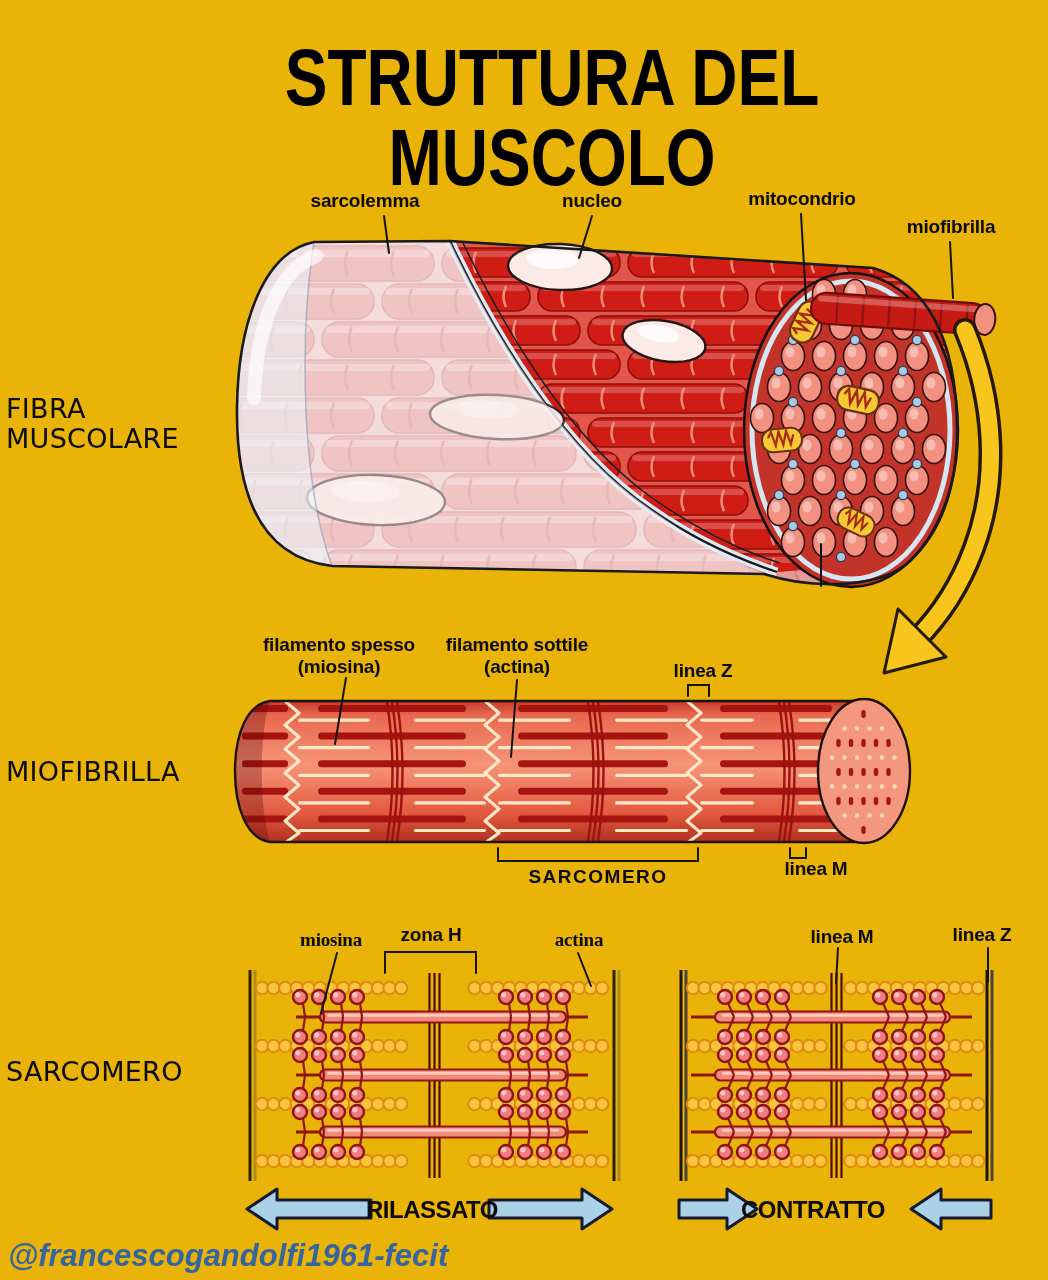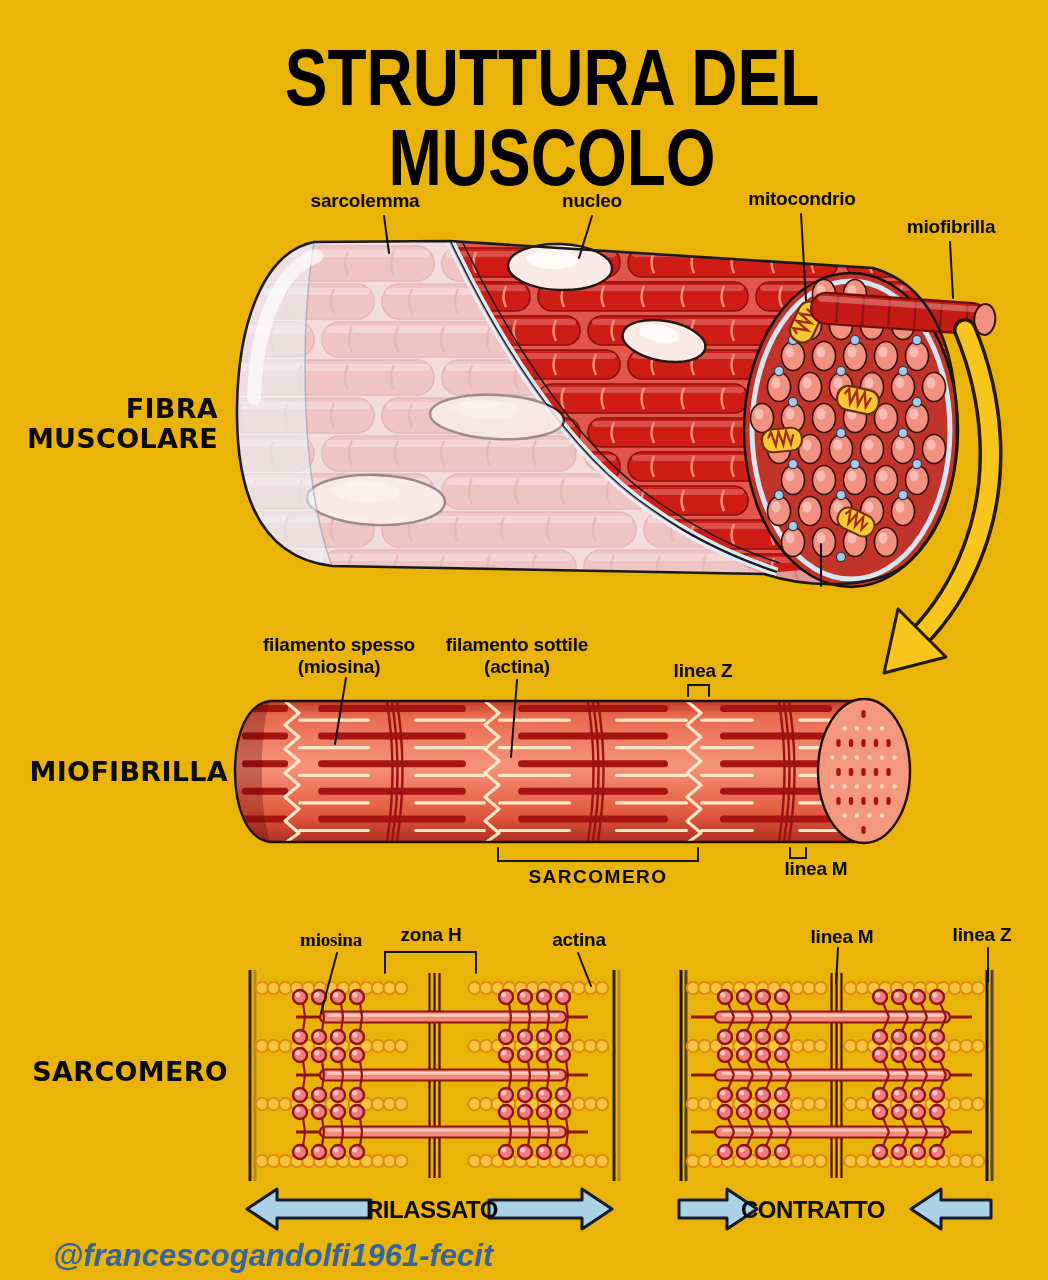--- a/index.html
+++ b/index.html
@@ -3,26 +3,26 @@
 <meta charset="utf-8">
 <style>
   html,body{margin:0;padding:0;background:#ffffff;}
   .page{position:relative;width:1048px;height:1280px;background:#eab308;overflow:hidden;
         font-family:"Liberation Sans",sans-serif;padding-left:12px;}
   .lbl{position:absolute;text-align:center;font-weight:bold;color:#0b0b0b;
        font-size:19px;line-height:1.18;white-space:nowrap;letter-spacing:-0.2px;}
   .title{position:absolute;left:56px;top:38px;width:992px;text-align:center;
          font-weight:bold;font-size:80px;color:#000;letter-spacing:0px;
          transform:scaleX(0.8);line-height:1;}
-  .sec{position:absolute;text-align:right;font-family:"DejaVu Sans","Liberation Sans",sans-serif;
-       font-weight:bold;font-size:27px;color:#0b0b0b;line-height:1.12;letter-spacing:0.3px;}
+  .sec{position:absolute;text-align:left;font-family:"DejaVu Sans","Liberation Sans",sans-serif;
+       font-weight:normal;font-size:27px;color:#0b0b0b;line-height:1.12;letter-spacing:0.3px;}
   .bracketlbl{font-size:19px;letter-spacing:1.5px;}
   .statelbl{font-size:24px;letter-spacing:-0.5px;text-align:center;}
   .attrib{position:absolute;left:8px;top:1238px;width:560px;text-align:left;
-          font-weight:bold;font-style:italic;font-size:31px;color:#3565a0;letter-spacing:0px;margin-left:45px;}
+          font-weight:bold;font-style:italic;font-size:31px;color:#3565a0;letter-spacing:0px;}
   svg{position:absolute;left:0;top:0;}
 </style>
 </head>
 <body>
 
 <div class="page">
 
   <svg id="art" width="1048" height="1280" viewBox="0 0 1048 1280">
     <g id="g-fibra">
         <path d="M 314 242 C 264 252 238 322 237 408 C 236 498 262 558 332 566 L 764 574 C 814 590 882 588 910 561 C 944 529 957 481 957 430 C 957 333 923 282 873 268 L 450 241 Z" fill="#eecac6"></path>
@@ -1381,20 +1381,20 @@
     <span style="display:block">filamento spesso</span>
     <span style="display:block">(miosina)</span>
   </div>
   <div class="lbl" style="left:650px;top:660px;width:106px;">linea Z</div>
   <div class="lbl bracketlbl" style="left:496px;top:866px;width:204px;">SARCOMERO</div>
   <div class="lbl" style="left:763px;top:858px;width:106px;">linea M</div>
 
   <div class="sec" style="left:6px;top:1057px;width:222px;">SARCOMERO</div>
   <div class="lbl" style="left:270px;top:929px;width:122px;font-family:Liberation Serif, serif;">miosina</div>
   <div class="lbl" style="left:371px;top:924px;width:120px;">zona H</div>
-  <div class="lbl" style="left:518px;top:929px;width:122px;">actina</div>
+  <div class="lbl" style="left:518px;top:929px;width:122px;font-family:Liberation Serif, serif;">actina</div>
   <div class="lbl" style="left:781px;top:926px;width:122px;">linea M</div>
   <div class="lbl" style="left:921px;top:924px;width:122px;">linea Z</div>
   <div class="lbl statelbl" style="left:352px;top:1196px;width:160px;">RILASSATO</div>
   <div class="lbl statelbl" style="left:733px;top:1196px;width:160px;">CONTRATTO</div>
 
   <div class="attrib">@francescogandolfi1961-fecit</div>
 </div>
 
 </body></html>

